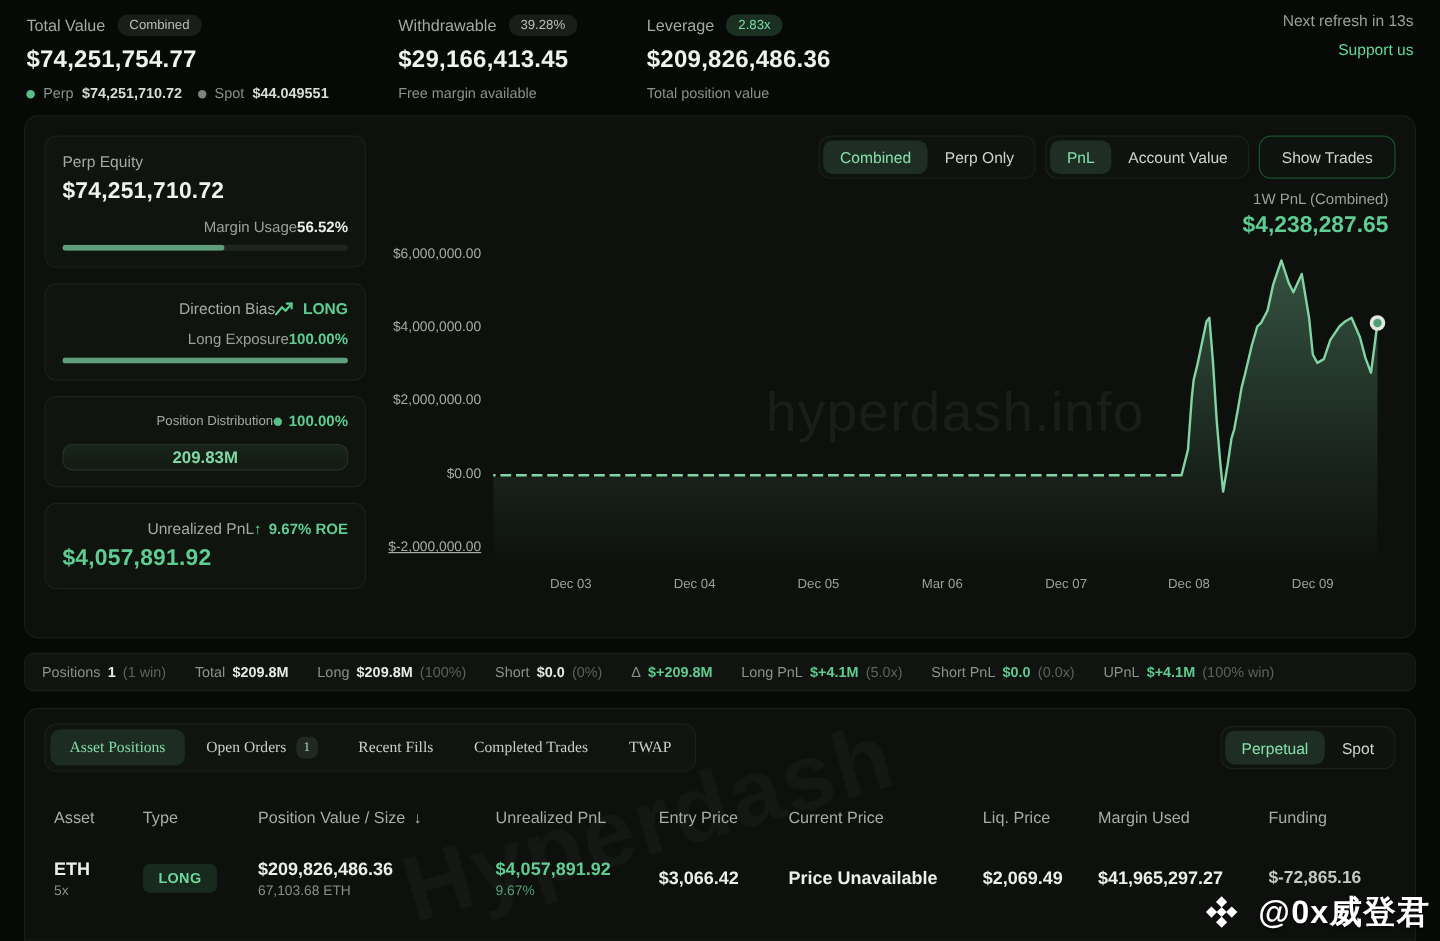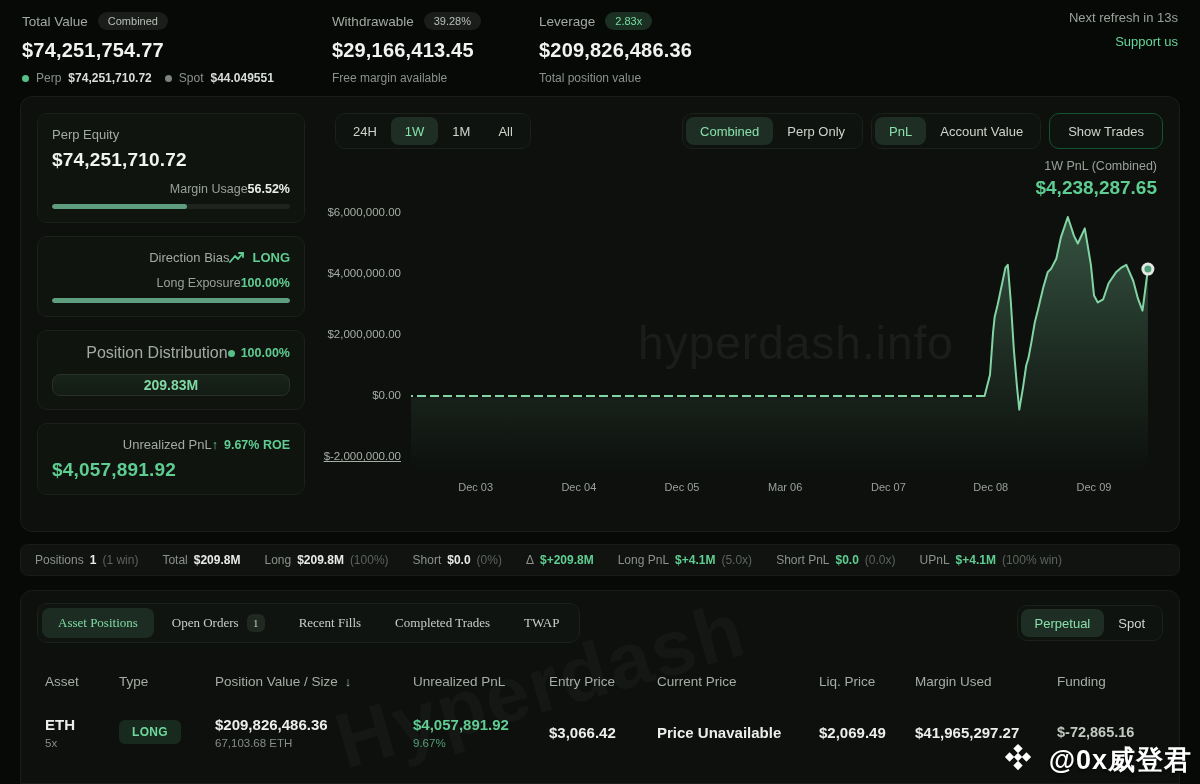--- a/index.html
+++ b/index.html
@@ -82,21 +82,21 @@
   .trow{height:62px;margin-top:4px;cursor:pointer}
   .cell-main{font-size:15px;color:#eceeec;font-weight:600}
   .cell-main.green{color:#5fcd92}
   .cell-sub{font-size:11.5px;color:#878d87;margin-top:4px}
   .cell-sub.green{color:#4f9f75}
   .type-badge{display:inline-block;background:#182a1e;color:#6fd89c;font-size:12px;font-weight:600;padding:5px 13px;border-radius:6px;letter-spacing:.3px}
   .funding-val{font-size:14.5px;color:#c3c8c3;font-weight:600}
 
   
   .big-watermark{position:absolute;left:330px;top:640px;font-size:78px;font-weight:700;color:rgba(235,240,235,.035);transform:rotate(-16deg);pointer-events:none;letter-spacing:2px}
-  .credit{position:absolute;right:8px;bottom:6px;display:flex;align-items:flex-start;gap:16px;color:#fff}
+  .credit{position:absolute;right:8px;bottom:6px;display:flex;align-items:center;gap:16px;color:#fff}
   .credit-text{font-size:27px;font-weight:700;letter-spacing:1px;text-shadow:0 1px 3px rgba(0,0,0,.8)}
   .credit svg{display:block}
 </style>
 </head>
 <body>
 
 <header class="topbar">
   <div class="stat">
     <div class="stat-top">
       <span class="stat-label">Total Value</span>
@@ -167,21 +167,21 @@
         <span class="k">Long Exposure</span>
         <span class="v green">100.00%</span>
       </div>
       <div class="bar">
           <div class="bar-fill" id="exposureBar" style="width: 100%;"></div>
         </div>
     </div>
 
     <div class="card">
       <div class="kv first">
-        <span class="k" style="font-size:16px;color:#a3a9a3">Position Distribution</span>
+        <span class="k" style="font-size:11px;color:#a3a9a3">Position Distribution</span>
         <span class="green-strong" style="font-weight:600;font-size:12.5px">
           <span class="dot green"></span>
           <span>100.00%</span>
         </span>
       </div>
       <div class="dist-box">209.83M</div>
     </div>
 
     <div class="card">
       <div class="kv first">
@@ -190,26 +190,20 @@
           <span>↑</span>
           <span>9.67% ROE</span>
         </span>
       </div>
       <div class="card-big green">$4,057,891.92</div>
     </div>
   </aside>
 
   <div class="chart-col">
     <div class="chart-controls">
-      <div class="seg" id="rangeSeg">
-          <button class="seg-item">24H</button>
-          <button class="seg-item active">1W</button>
-          <button class="seg-item">1M</button>
-          <button class="seg-item">All</button>
-        </div>
       <div class="flex-sp"></div>
       <div class="seg" id="modeSeg">
           <button class="seg-item active">Combined</button>
           <button class="seg-item">Perp Only</button>
         </div>
       <div class="seg" id="metricSeg">
           <button class="seg-item active">PnL</button>
           <button class="seg-item">Account Value</button>
         </div>
       <button class="pill-btn">Show Trades</button>

